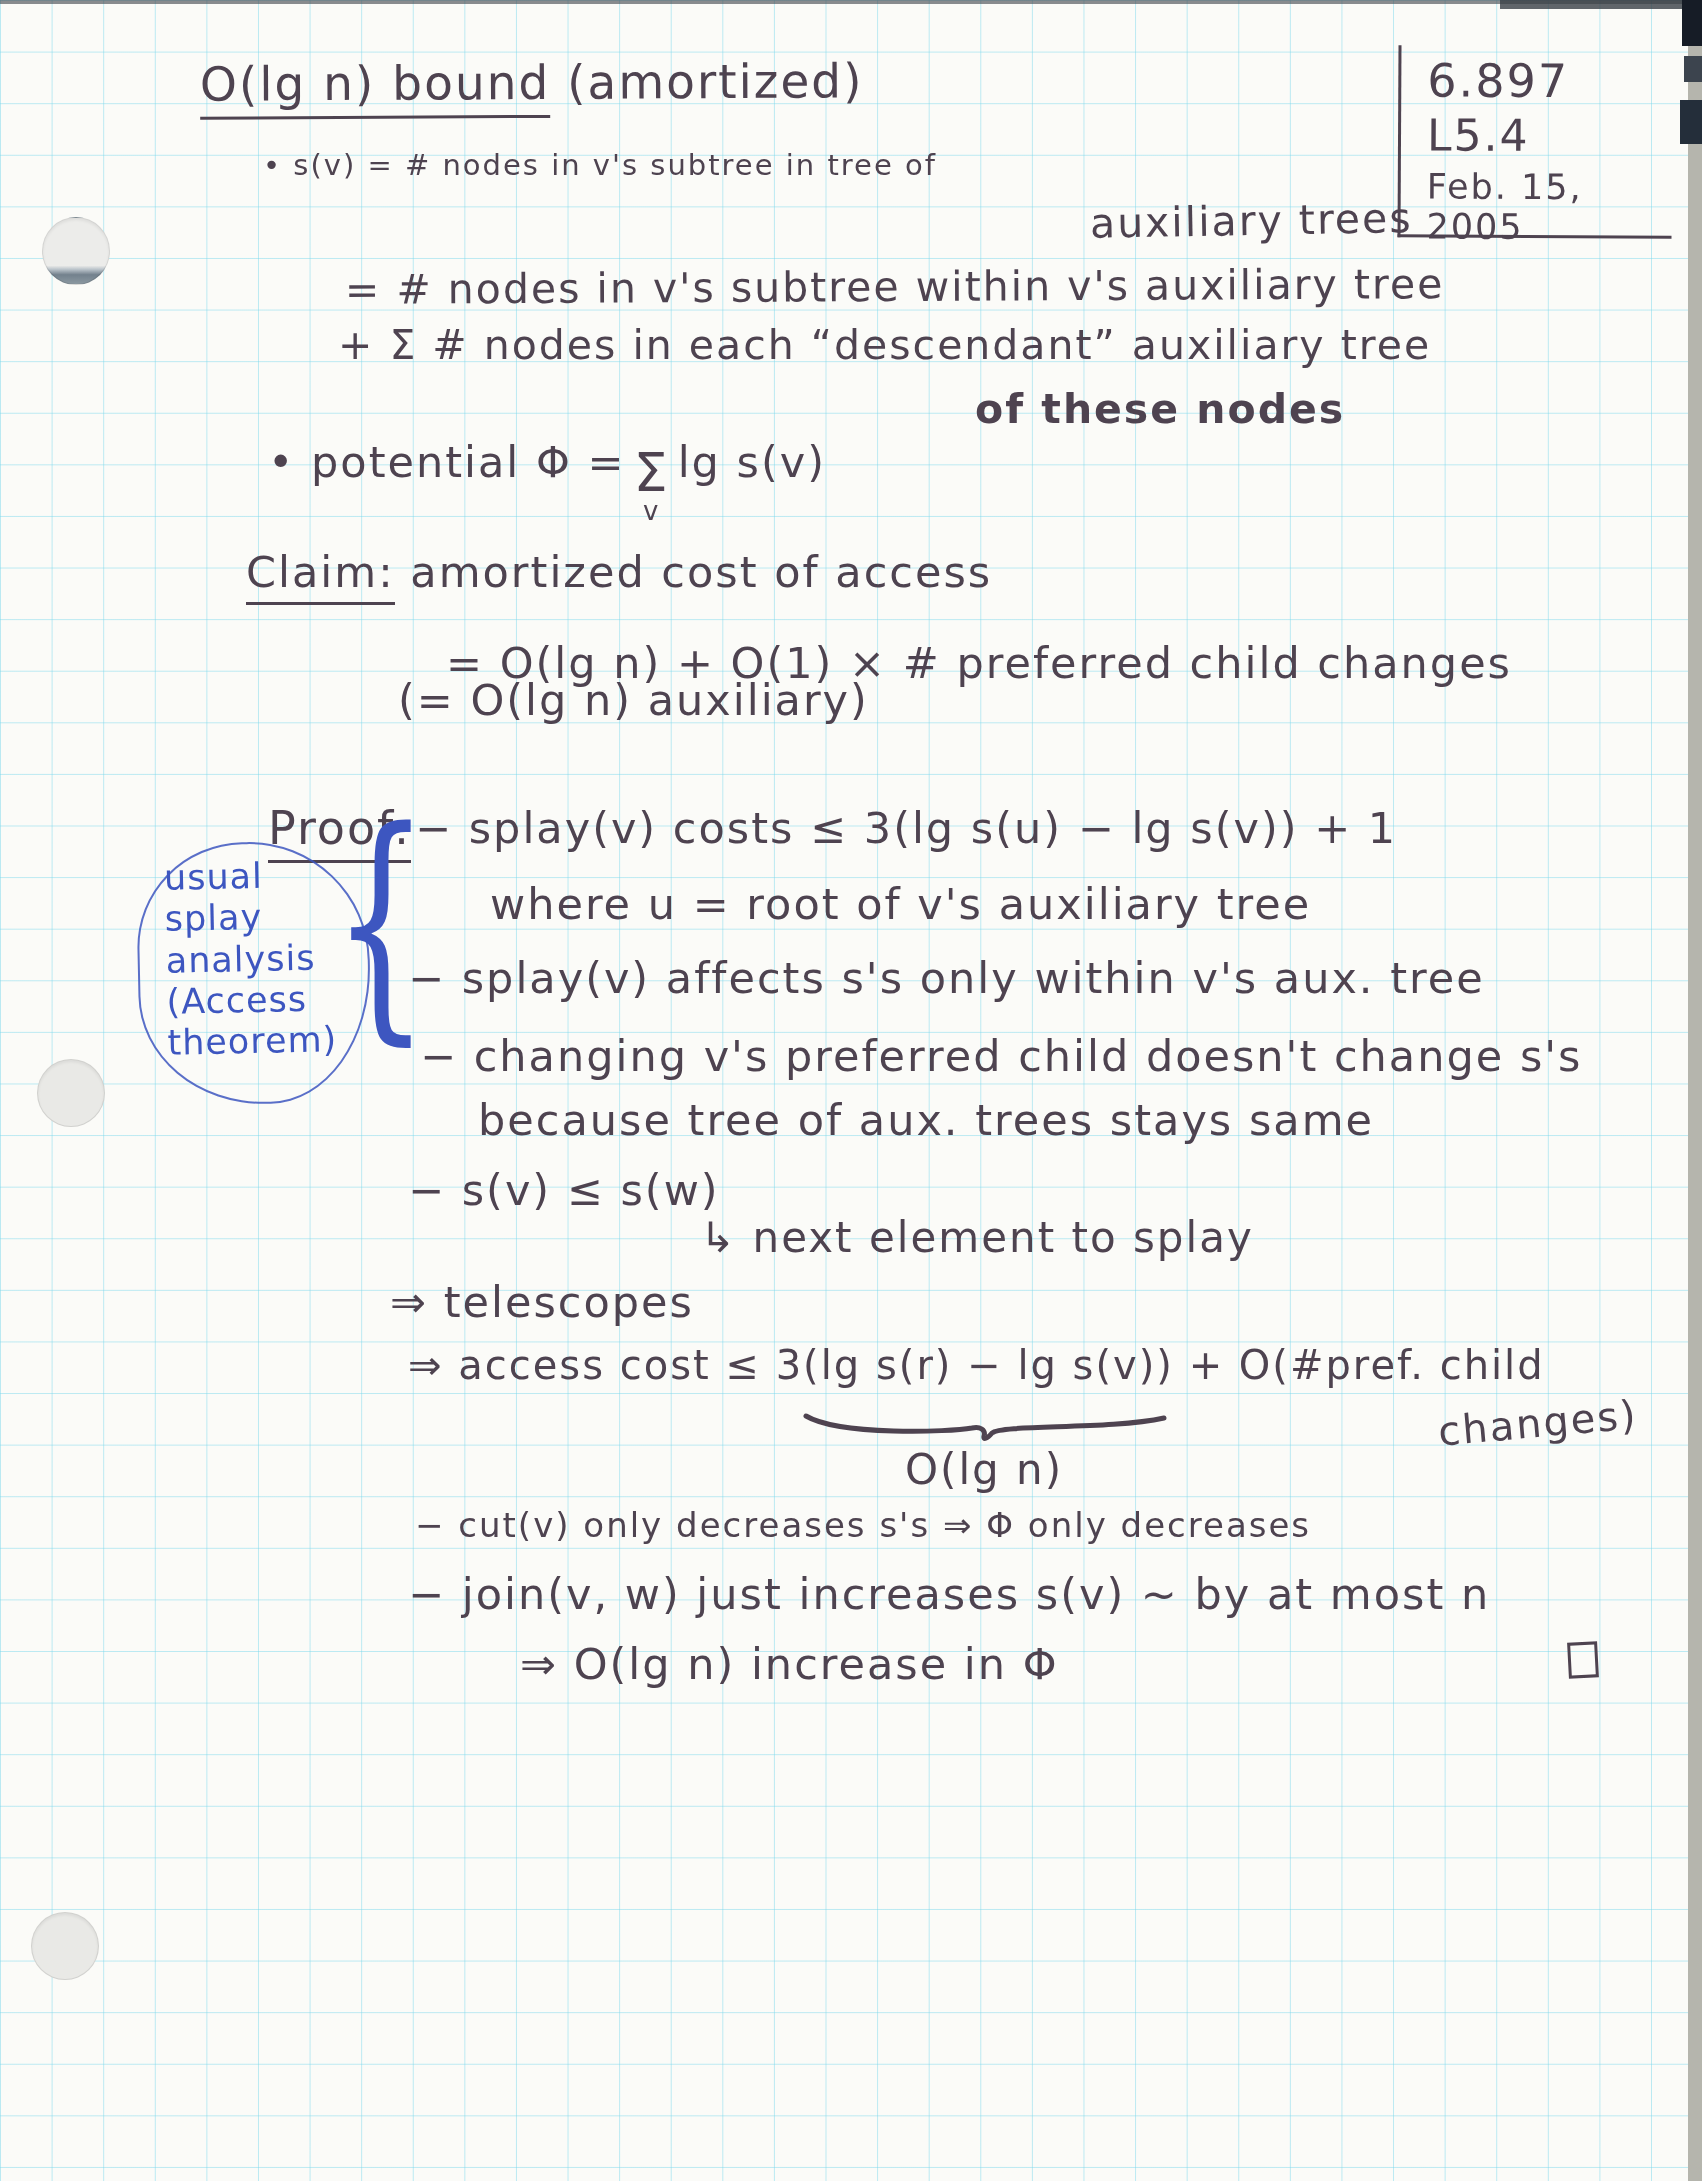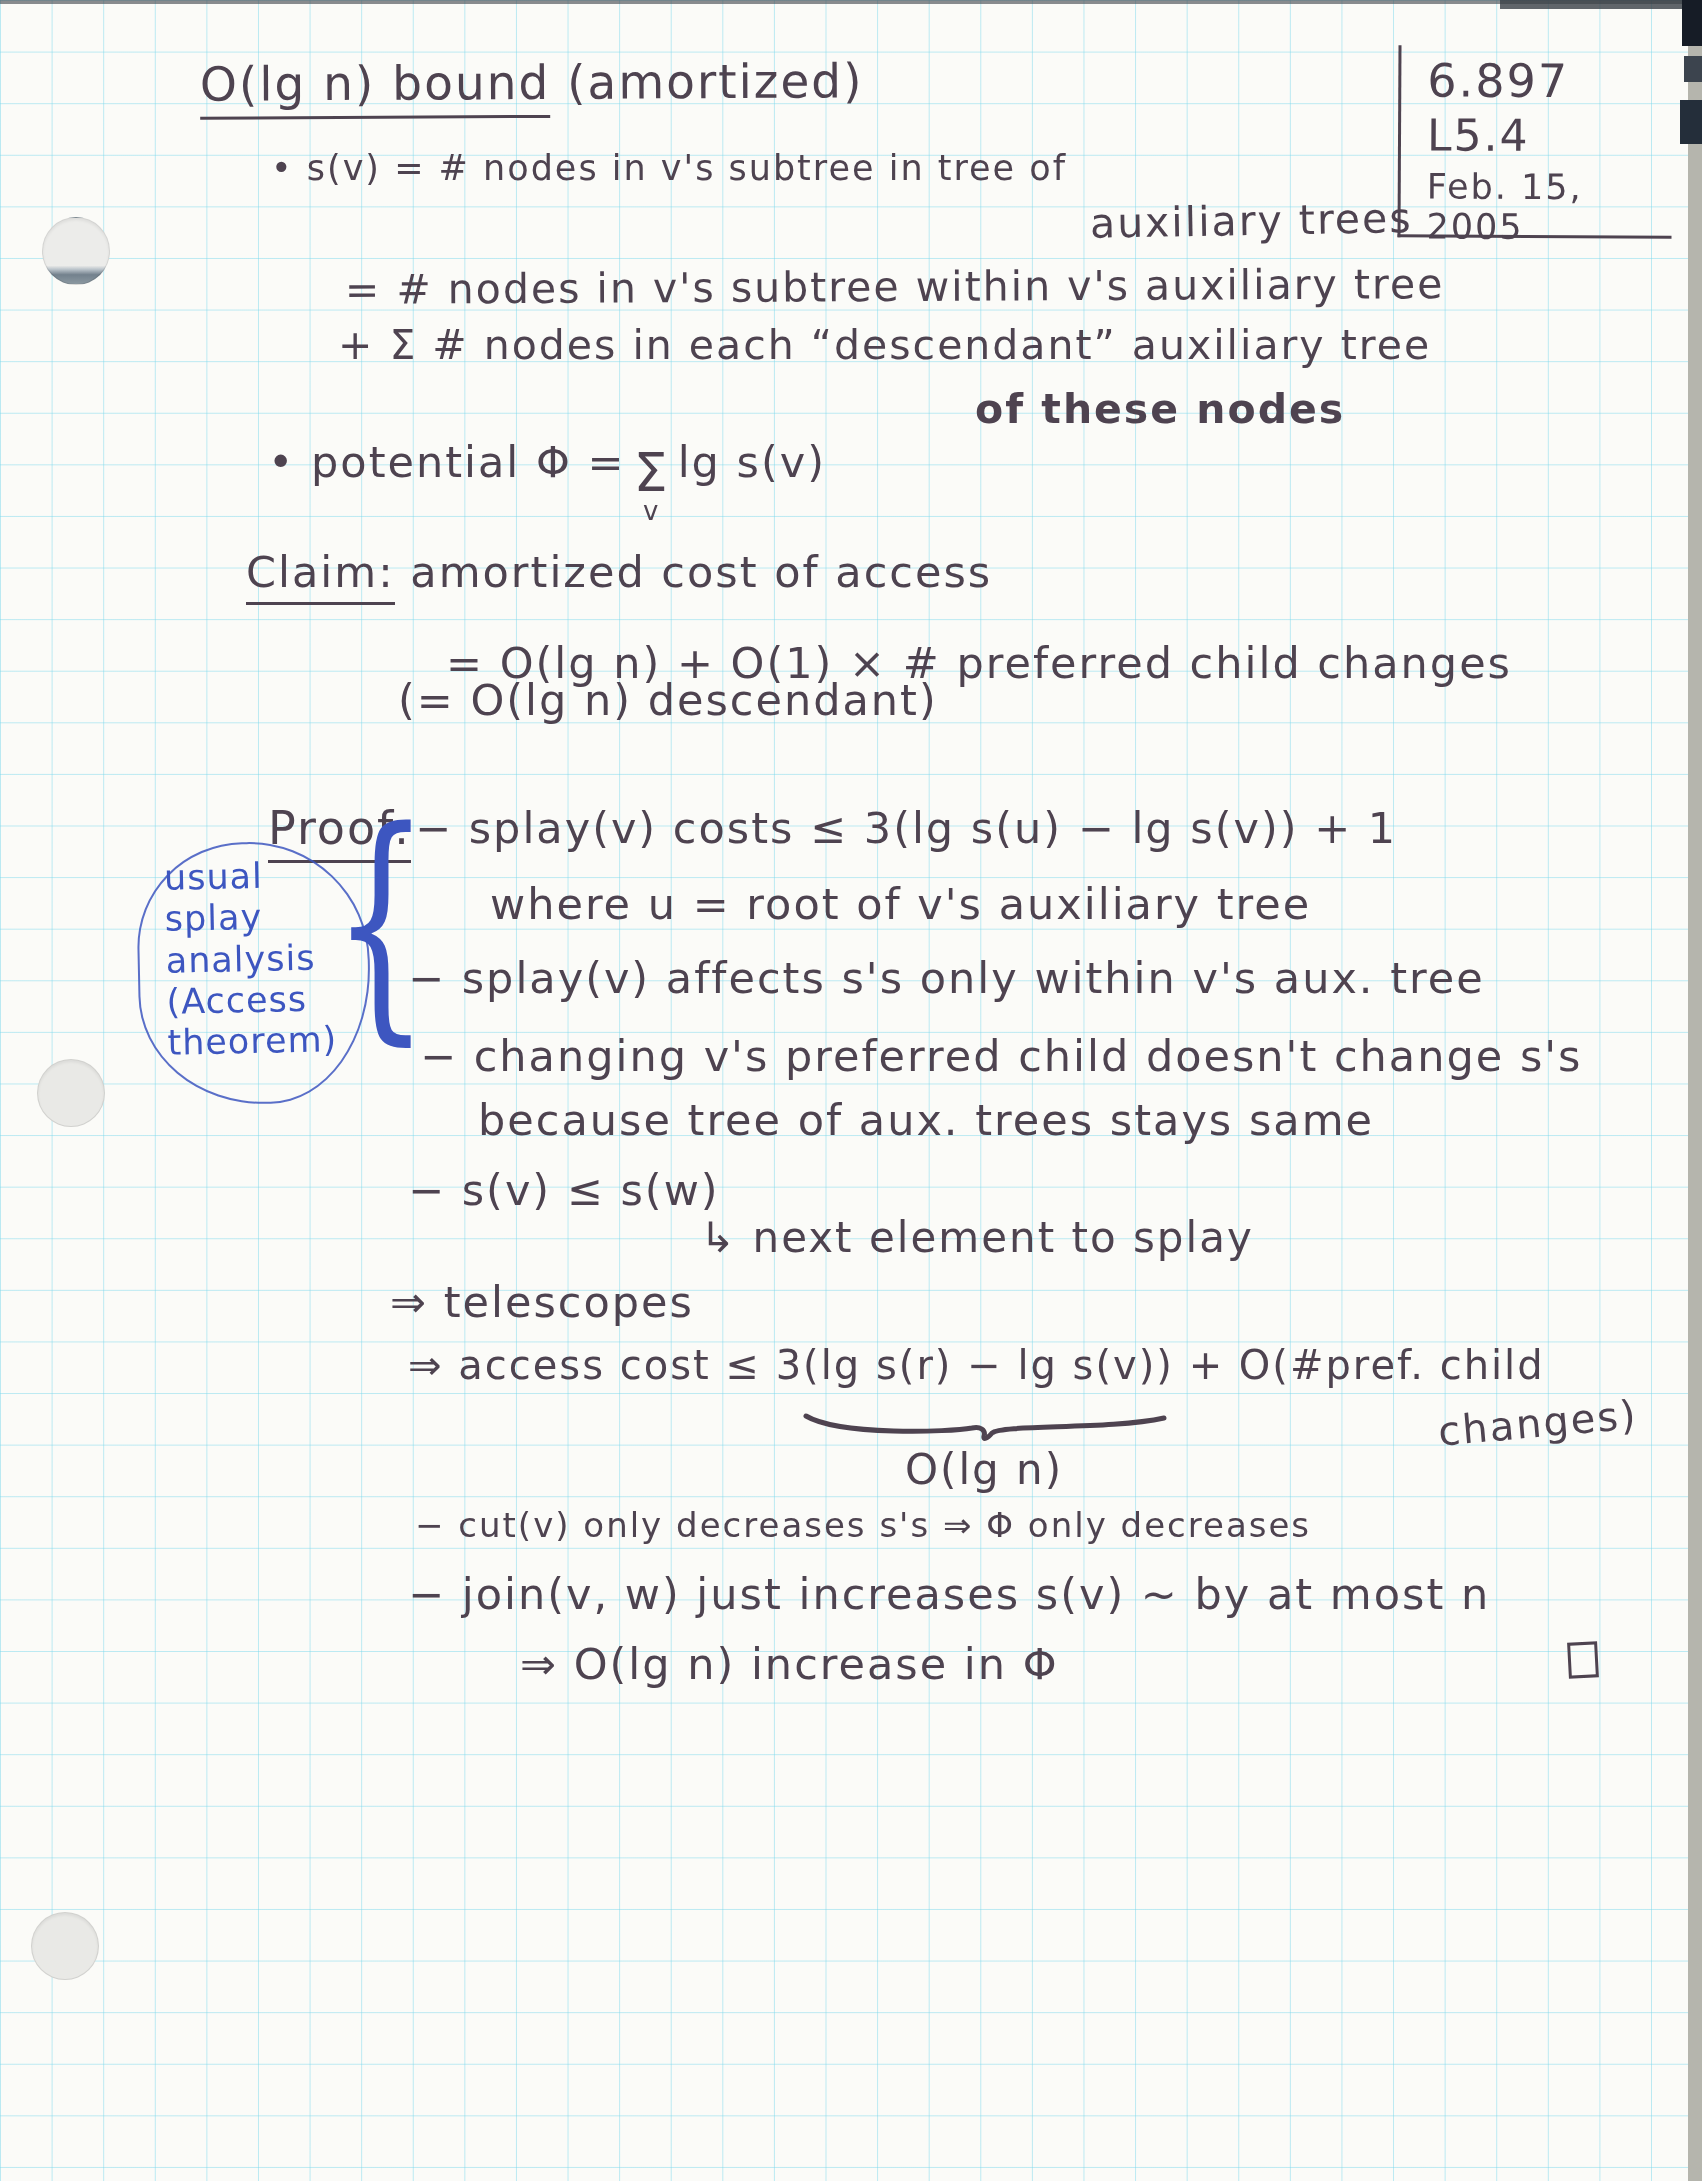--- a/index.html
+++ b/index.html
@@ -83,38 +83,38 @@
   <div class="cornerbox">
     <div class="cb-line" style="font-size:46px;margin-top:8px;">6.897</div>
     <div class="cb-line" style="font-size:44px;margin-top:2px;">L5.4</div>
     <div class="cb-line" style="font-size:35px;margin-top:6px;">Feb. 15, 2005</div>
   </div>
 
   <div class="ink" style="left:200px;top:58px;font-size:47px;transform:rotate(-0.3deg);">
     <span class="ul">O(lg n) bound</span><span> (amortized)</span>
   </div>
 
-  <div class="ink" style="left:263px;top:150px;font-size:35px;margin-left:8px;">• s(v) = # nodes in v's subtree in tree of</div>
+  <div class="ink" style="left:263px;top:150px;font-size:29px;">• s(v) = # nodes in v's subtree in tree of</div>
   <div class="ink" style="left:1090px;top:200px;font-size:41px;transform:rotate(-1deg);">auxiliary trees</div>
   <div class="ink" style="left:345px;top:266px;font-size:41px;transform:rotate(-0.3deg);">= # nodes in v's subtree within v's auxiliary tree</div>
   <div class="ink" style="left:338px;top:324px;font-size:41px;">+ Σ # nodes in each “descendant” auxiliary tree</div>
   <div class="ink" style="left:975px;top:388px;font-size:41px;font-weight:bold;">of these nodes</div>
 
   <div class="ink" style="left:268px;top:440px;font-size:43px;">
     <span>• potential Φ =</span><span class="sumstack">
         <span class="sig">Σ</span>
         <span class="sub">v</span>
       </span><span>lg s(v)</span>
   </div>
 
   <div class="ink" style="left:246px;top:550px;font-size:43px;">
     <span class="ul">Claim:</span><span> amortized cost of access</span>
   </div>
   <div class="ink" style="left:446px;top:614px;font-size:43px;margin-top:27px;">= O(lg n) + O(1) × # preferred child changes</div>
-  <div class="ink" style="left:398px;top:678px;font-size:43px;">(= O(lg n) descendant)</div>
+  <div class="ink" style="left:398px;top:678px;font-size:43px;">(= O(lg n) auxiliary)</div>
 
   <div class="ink" style="left:268px;top:804px;font-size:46px;">
     <span class="ul">Proof:</span>
   </div>
 
   <div class="bubble">
     <div class="ink blue bn">usual</div>
     <div class="ink blue bn">splay</div>
     <div class="ink blue bn">analysis</div>
     <div class="ink blue bn">(Access</div>

